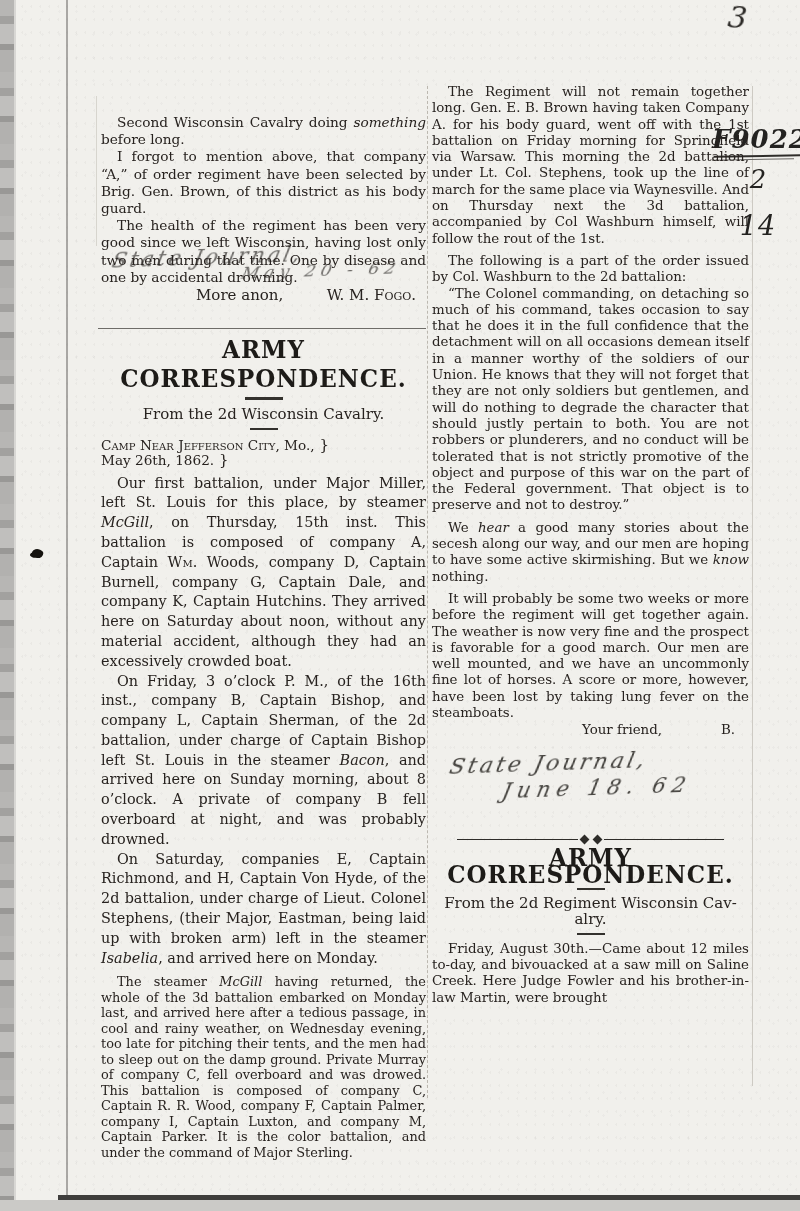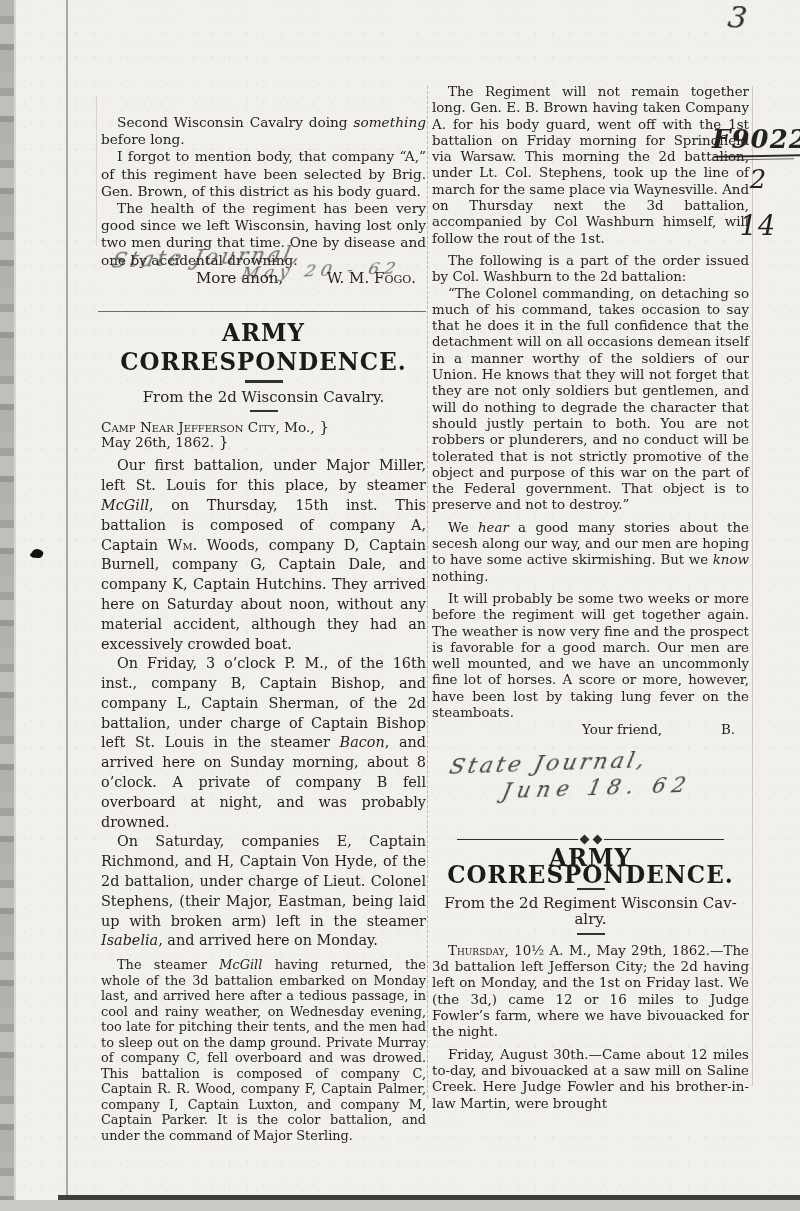--- a/index.html
+++ b/index.html
@@ -93,21 +93,21 @@
   <div class="l1">State Journal,</div>
   <div class="l2">May 20 - 62</div>
 </div>
 <div class="abs note-right hand">
   <div class="l1">State Journal,</div>
   <div class="l2">June 18. 62</div>
 </div>
 
 <div class="col col-left">
   <p class="intro-p">Second Wisconsin Cavalry doing <span class="it">something</span> before long.</p>
-  <p class="intro-p">I forgot to mention body, that company “A,” of this regiment have been selected by Brig. Gen. Brown, of this district as his body guard.</p>
+  <p class="intro-p">I forgot to mention above, that company “A,” of order regiment have been selected by Brig. Gen. Brown, of this district as his body guard.</p>
   <p class="intro-p">The health of the regiment has been very good since we left Wisconsin, having lost only two men during that time.  One by disease and one by accidental drowning.</p>
   <div class="sig-row left-art">
     <span>More anon,</span>
     <span class="sig-name">W. M. Fogo.</span>
   </div>
 
   <div class="top-rule"></div>
   <h1 class="article-heading">ARMY CORRESPONDENCE.</h1>
   <div class="dash"></div>
   <div class="subhead">From the 2d Wisconsin Cavalry.</div>
@@ -141,15 +141,14 @@
     <span class="diamond"></span>
     <span class="line"></span>
   </div>
   <h1 class="article-heading">ARMY CORRESPONDENCE.</h1>
   <div class="dash thin"></div>
   <div class="subhead">
     <div>From the 2d Regiment Wisconsin Cav-</div>
     <div>alry.</div>
   </div>
   <div class="dash thin"></div>
-  <p class="mt8"><span class="sc">Thursday</span>, 10½ A. M., May 29th, 1862.—The 3d battalion left Jefferson City; the 2d having left on Monday, and the 1st on Friday last.  We (the 3d,) came 12 or 16 miles to Judge Fowler’s farm, where we have bivouacked for the night.</p>
   <p class="mt6">Friday, August 30th.—Came about 12 miles to-day, and bivouacked at a saw mill on Saline Creek.  Here Judge Fowler and his brother-in-law Martin, were brought</p>
 </div>
 
 </body></html>

